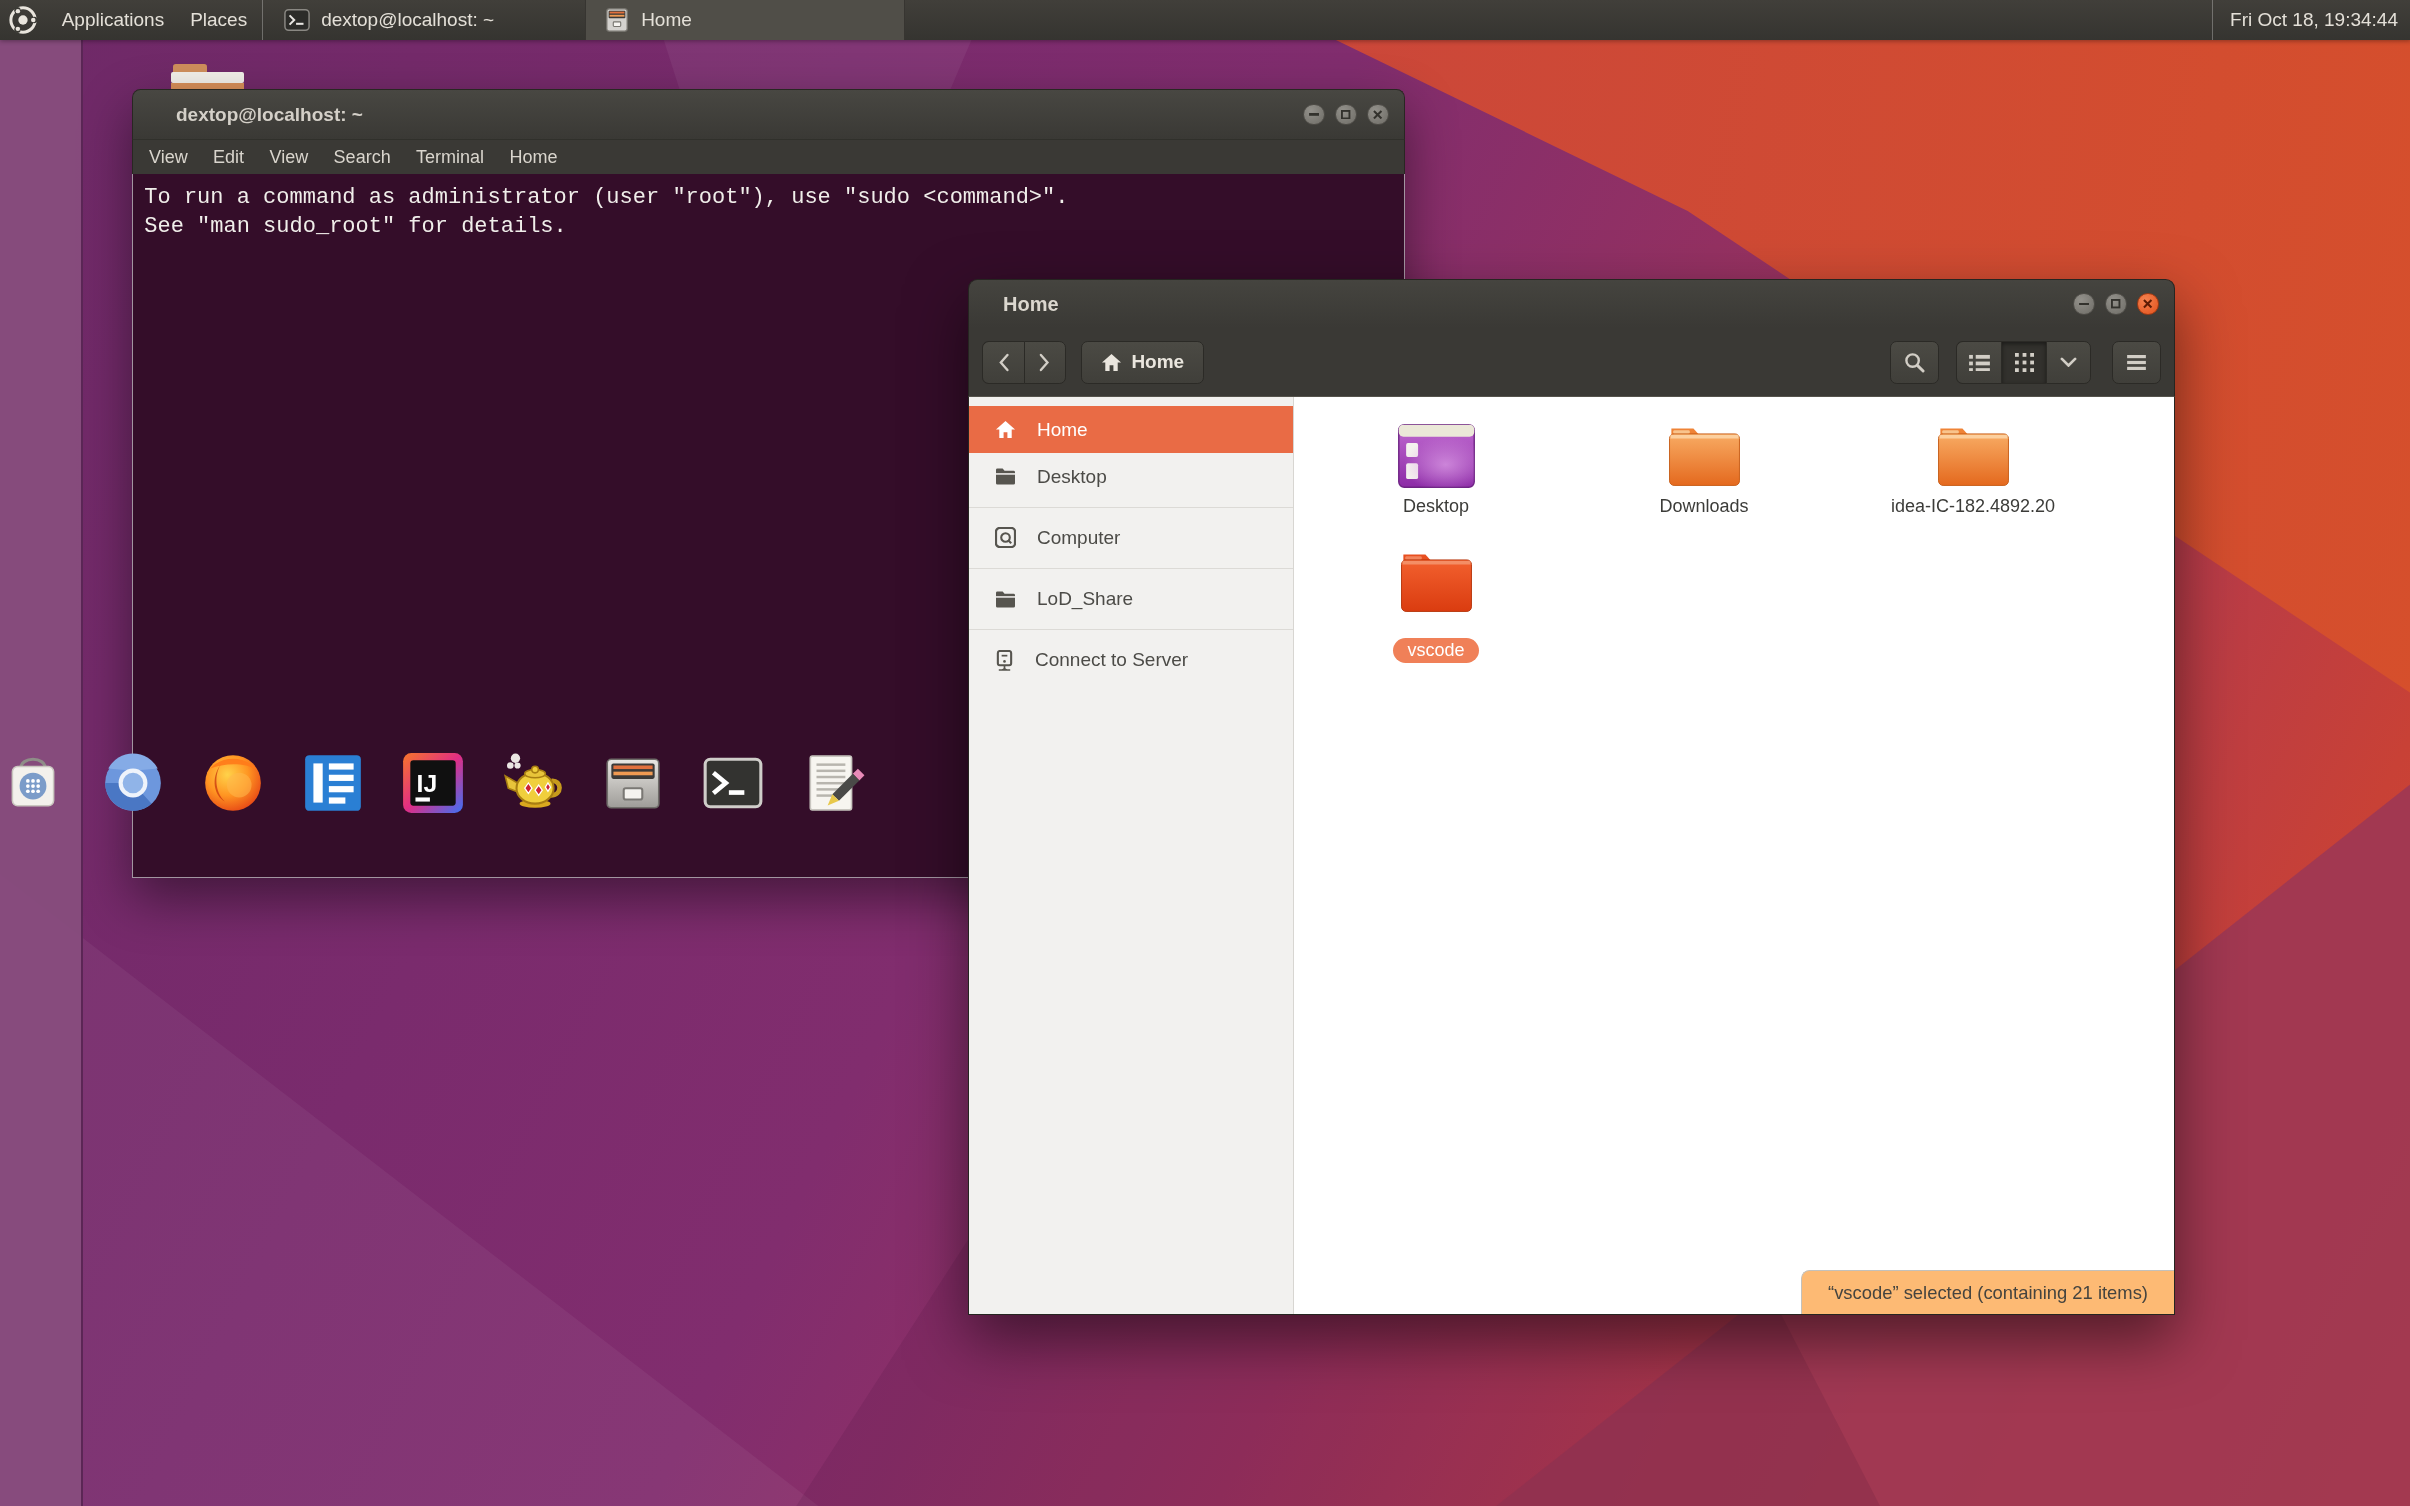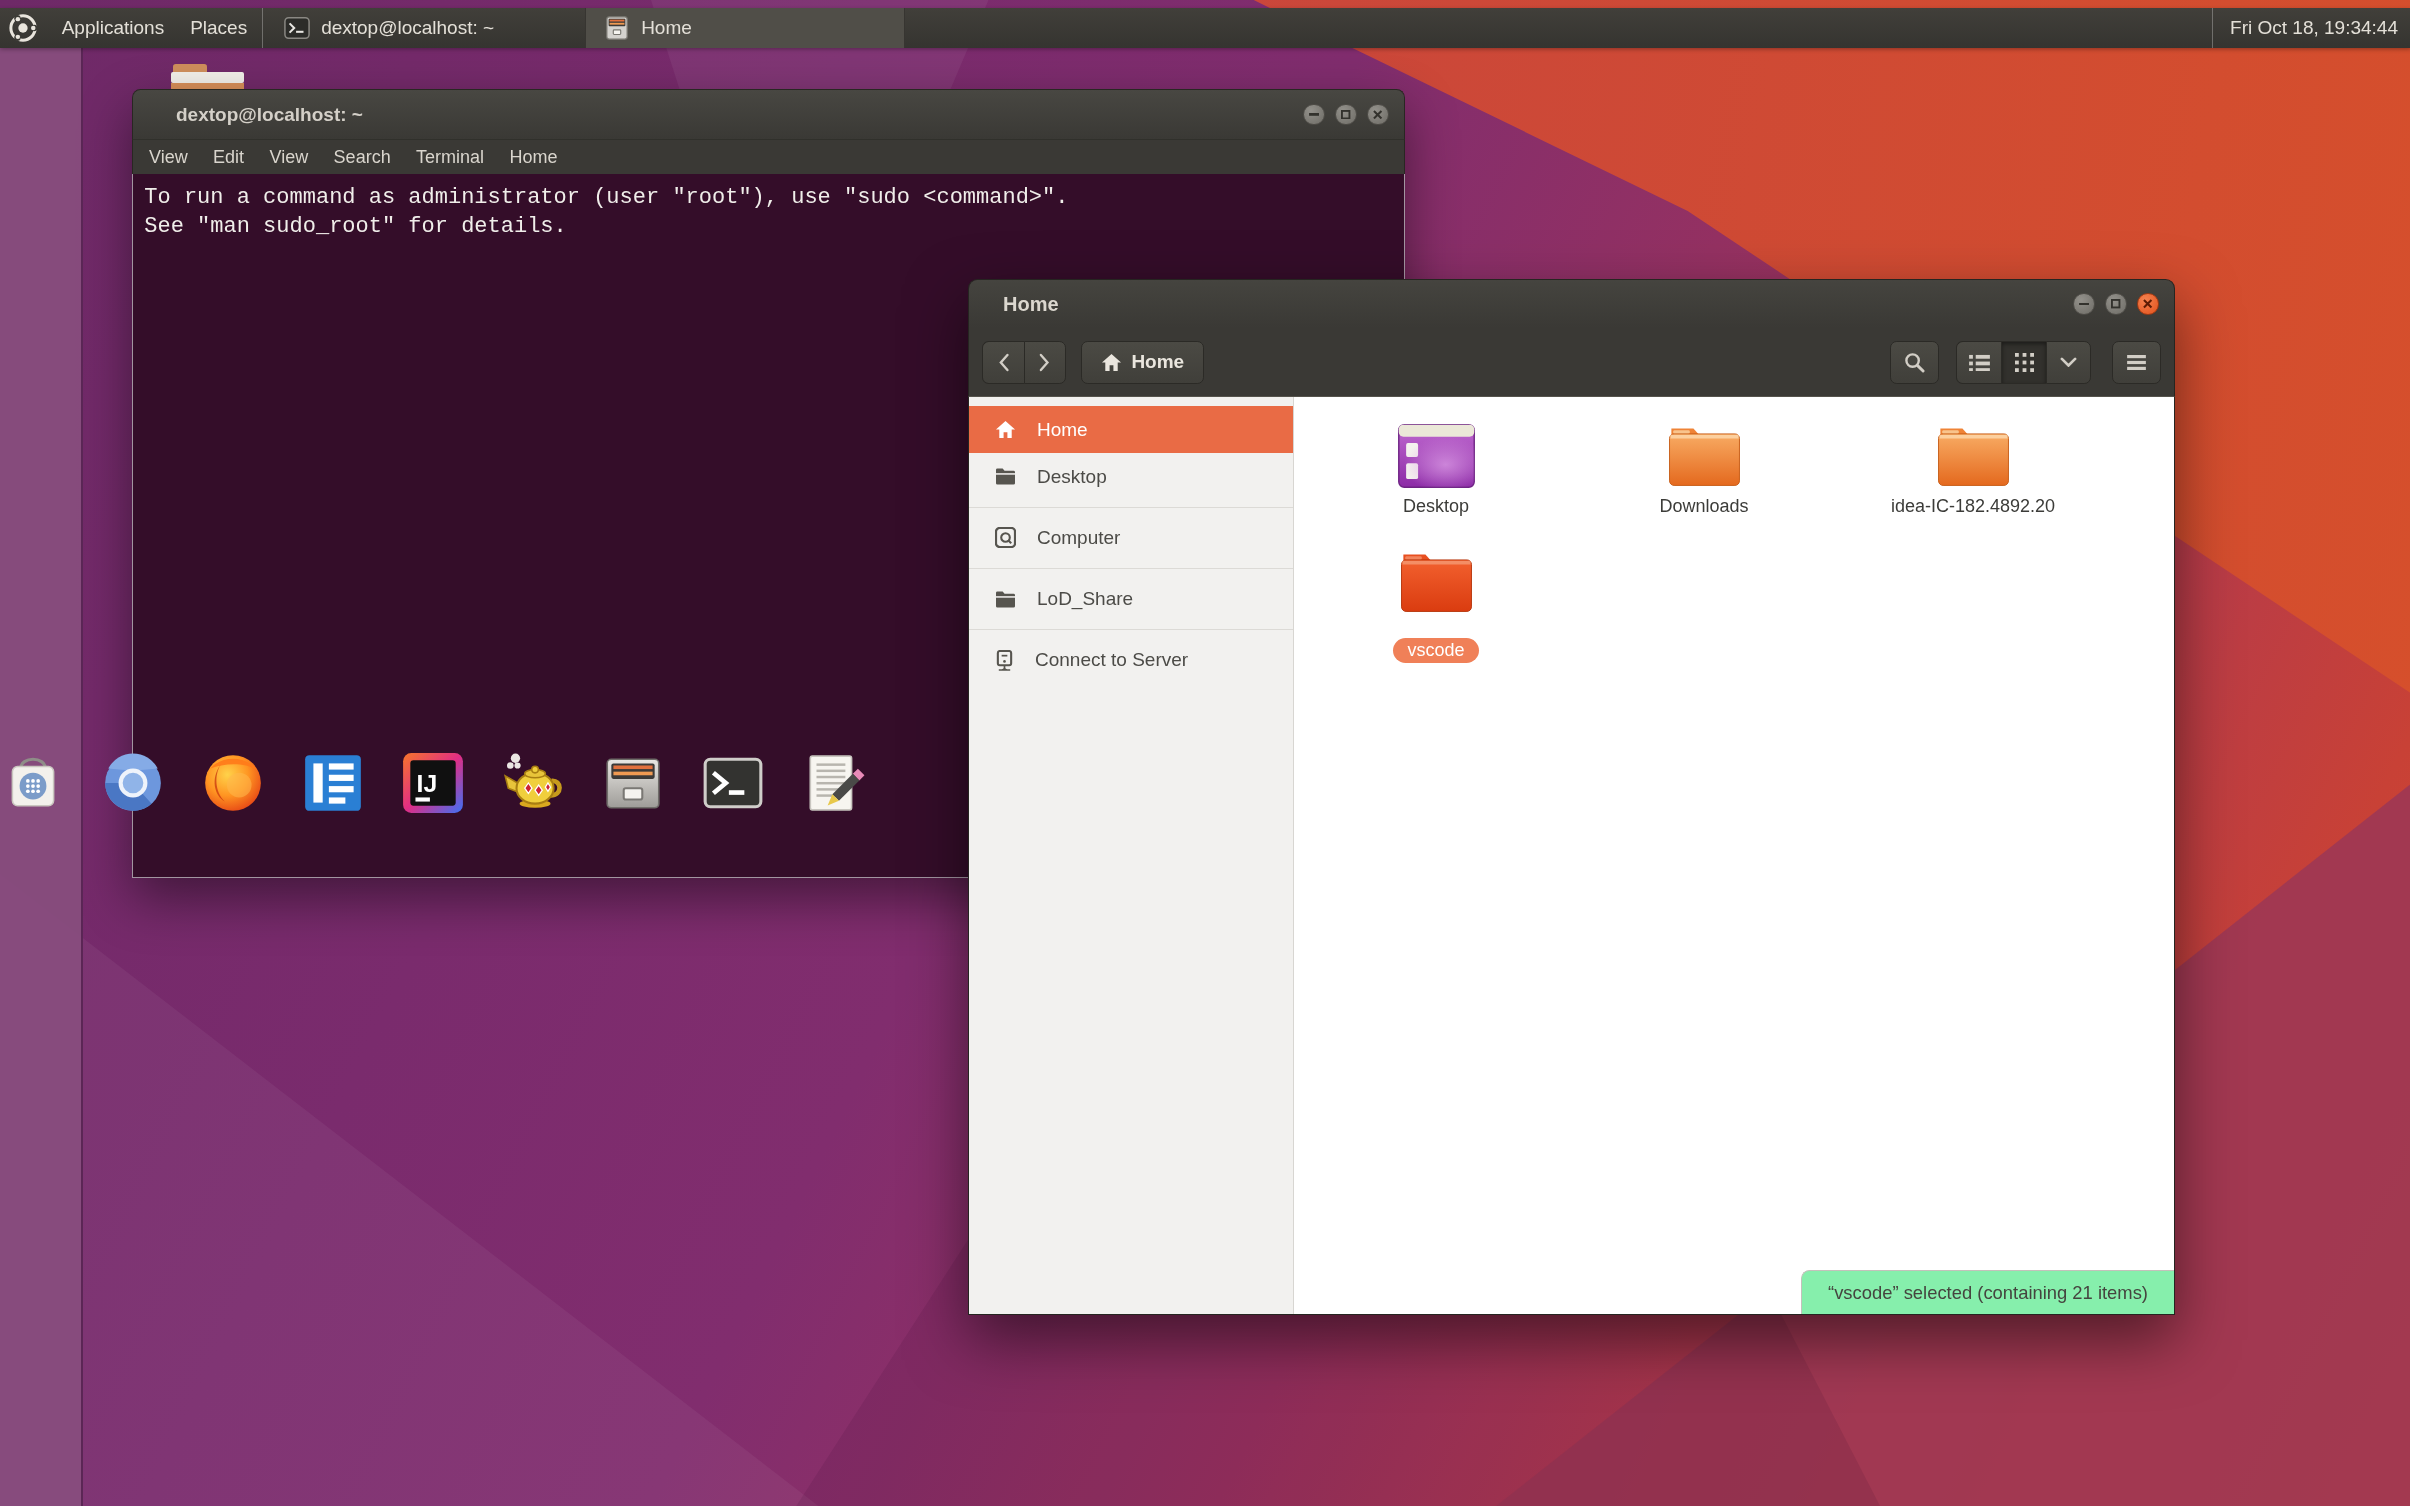--- a/index.html
+++ b/index.html
@@ -22,21 +22,21 @@
   .facet.f5 { background:rgba(40,0,40,.10);
     clip-path:polygon(33% 100%,58% 38%,78% 100%); }
 
   
   .peek-folder { position:absolute; left:171px; top:64px; width:73px; height:26px; z-index:5; }
   .peek-folder .tab  { position:absolute; left:1.9px; top:0; width:34px; height:8.5px; background:#d08f5c; border-radius:2.8px 2.8px 0 0; }
   .peek-folder .band { position:absolute; left:0; top:7.5px; width:73px; height:11.3px; background:#f3f0ea; border-radius:1.9px; }
   .peek-folder .base { position:absolute; left:0; top:19px; width:73px; height:7.5px; background:#d9905a; }
 
   
-  .panel { position:absolute; left:0; top:8px; width:2411px; height:40px; z-index:60;
+  .panel { position:absolute; left:0; top:0; width:2411px; height:40px; z-index:60;
     background:linear-gradient(#413f3a,#353430); color:#e4e0d8; display:flex; align-items:center;
     font-size:19px; box-shadow:0 1.9px 4.7px rgba(0,0,0,.35); }
   .panel .logo { width:28px; height:28px; margin:0 11.3px 0 9.4px; }
   .panel .pmenu { padding:0 13px; height:100%; display:flex; align-items:center; }
   .psep { width:0.9px; height:40px; background:rgba(255,255,255,.28); margin:0 1.9px; }
   .task { height:100%; display:flex; align-items:center; gap:11.3px; padding:0 19px; min-width:320px; }
   .task.active { background:#504e48; box-shadow:inset 0.9px 0 rgba(0,0,0,.35), inset -0.9px 0 rgba(0,0,0,.35); }
   .task .mini { width:26px; height:26px; flex:0 0 auto; }
   .spacer { flex:1; }
   .clock { padding:0 13px 0 15px; }
@@ -95,21 +95,21 @@
   .sidebar { width:325px; background:#f2f1ef; border-right:0.9px solid #d8d6d2; padding-top:9.4px; flex:0 0 auto; }
   .side-item { height:47px; display:flex; align-items:center; gap:21px; padding-left:26px; font-size:19px; color:#4c4b47; }
   .side-item svg { flex:0 0 auto; }
   .side-item.selected { background:#e96b45; color:#fff; }
   .side-sep { height:0.9px; background:#dcdad6; margin:6.6px 0; }
   .fm-main { position:relative; flex:1; background:#fff; }
   .fitem { position:absolute; width:254px; display:flex; flex-direction:column; align-items:center; }
   .fitem .ficon { width:81px; height:68px; }
   .fitem .flabel { margin-top:6.6px; font-size:18px; color:#3c3c39; }
   .fitem .flabel.pill { background:#f08058; color:#fff; border-radius:14px; padding:1.9px 14px; margin-top:22px; }
-  .statusbar { position:absolute; right:0; bottom:0; height:44px; background:#86efac;
+  .statusbar { position:absolute; right:0; bottom:0; height:44px; background:#fdba74;
     border-top:0.9px solid #c4c1bb; border-left:0.9px solid #c4c1bb; border-radius:8.5px 0 0 0;
     display:flex; align-items:center; padding:0 26px; font-size:18.4px; color:#45443f; }
 </style>
 </head>
 <body>
 
 <div class="screen">
 
   <div class="wallpaper">
     <div class="facet f1"></div>

